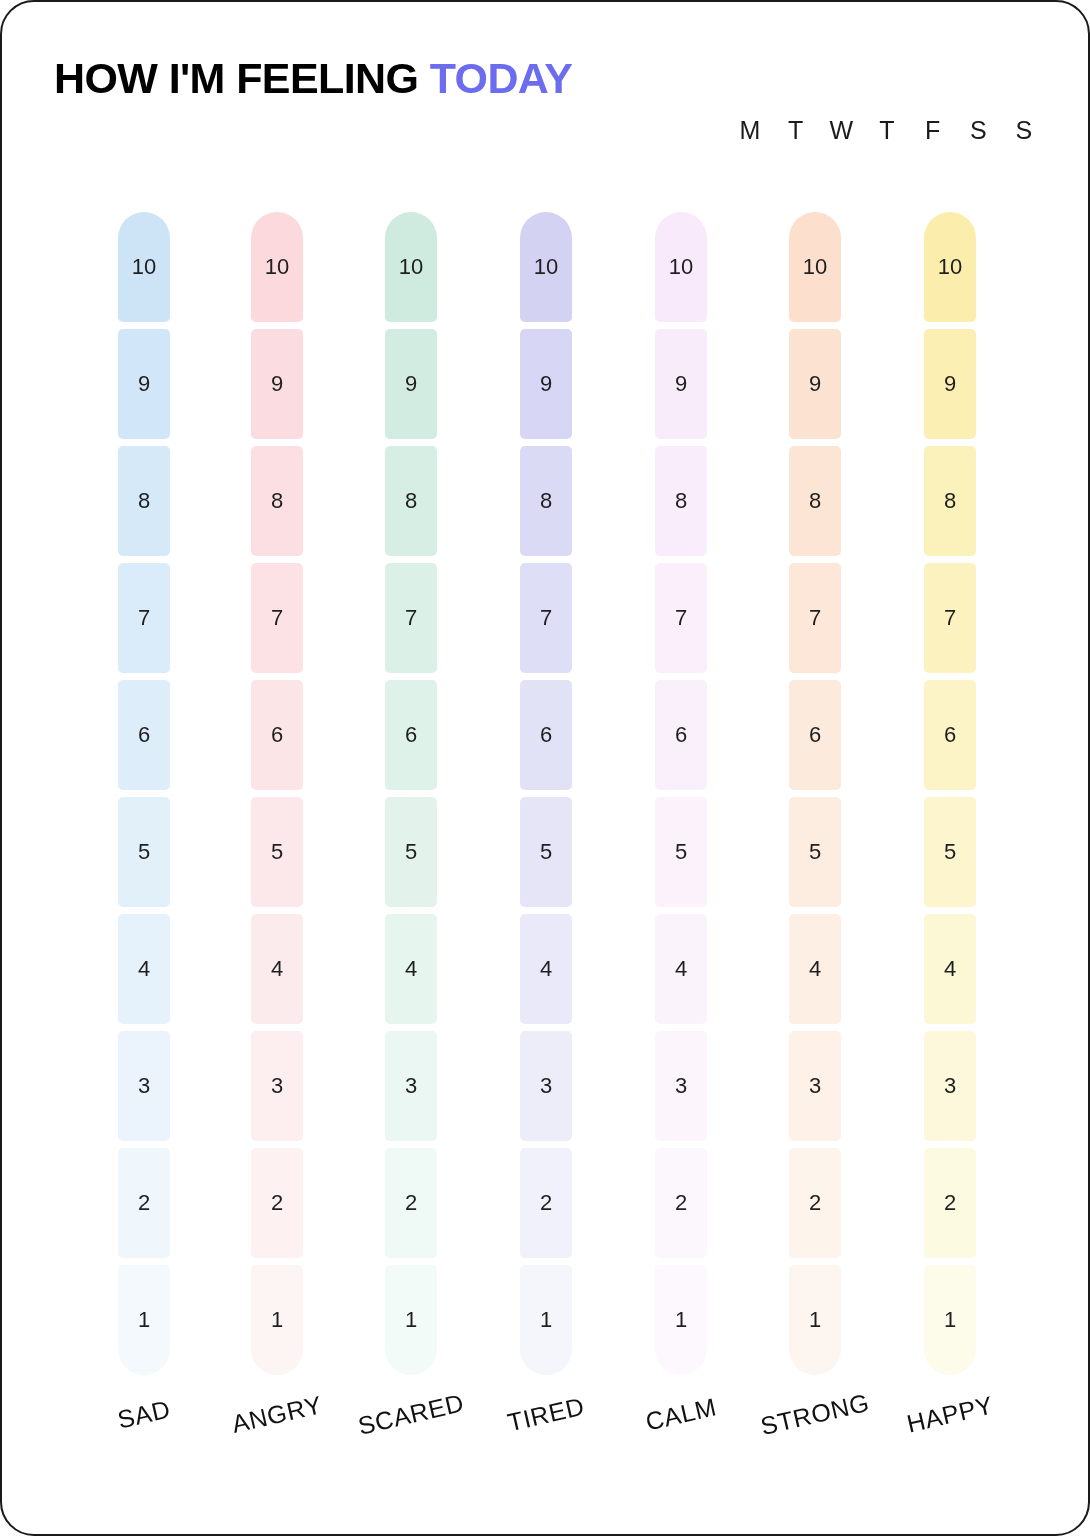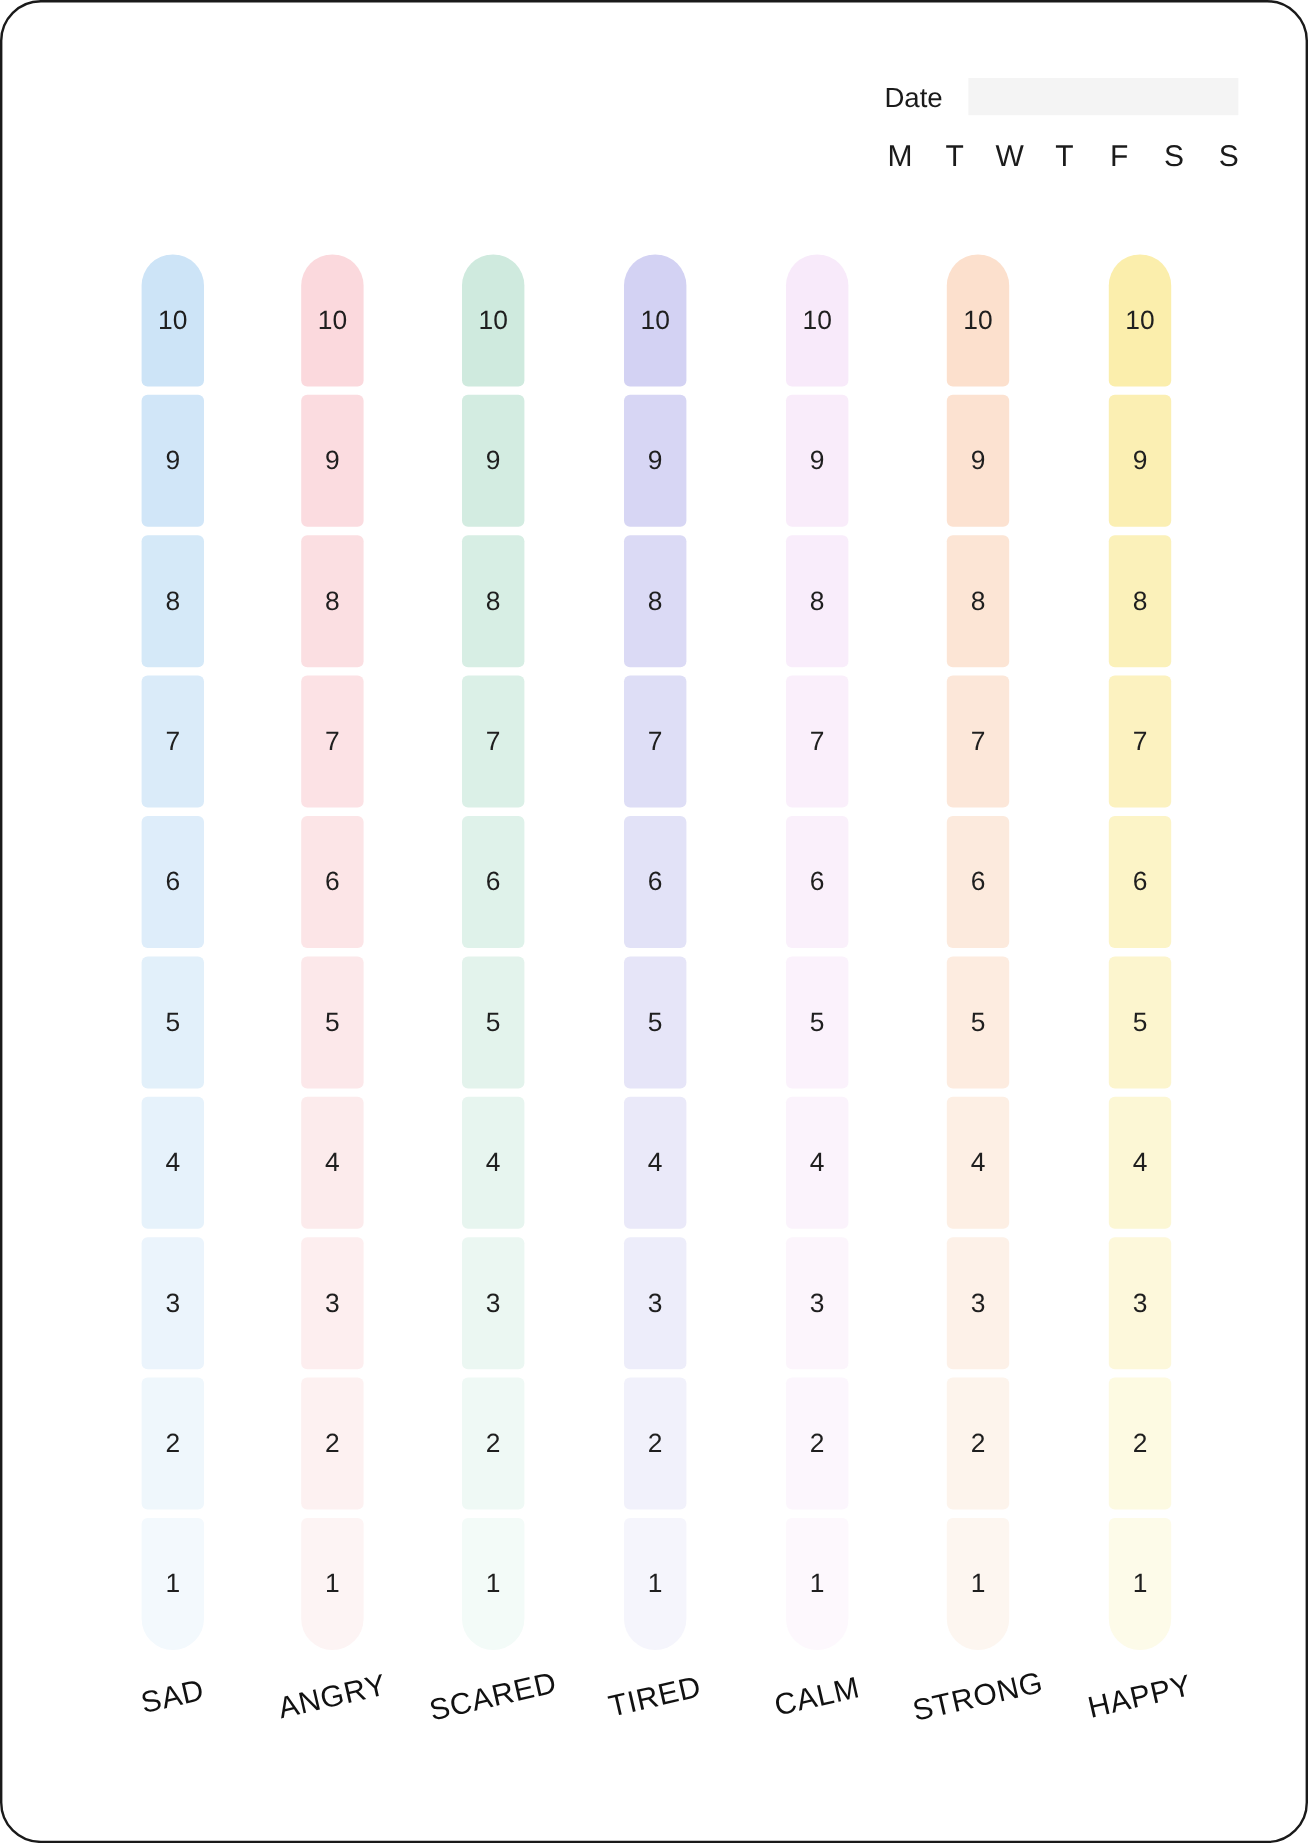--- a/index.html
+++ b/index.html
@@ -157,25 +157,24 @@
     text-align: center;
   }
 </style>
 </head>
 <body>
 
 <div id="page">
 
   <div id="header">
 
-
-    <div id="date-row">
-      <span id="date-label">Date</span>
-      <input id="date-input" type="text" value="" style="">
+    <div id="title">
+      <span>HOW I'M FEELING </span><span class="accent">TODAY</span>
     </div>
+
 
     <div id="weekdays">
         <span class="weekday">M</span>
         <span class="weekday">T</span>
         <span class="weekday">W</span>
         <span class="weekday">T</span>
         <span class="weekday">F</span>
         <span class="weekday">S</span>
         <span class="weekday">S</span>
       </div>

